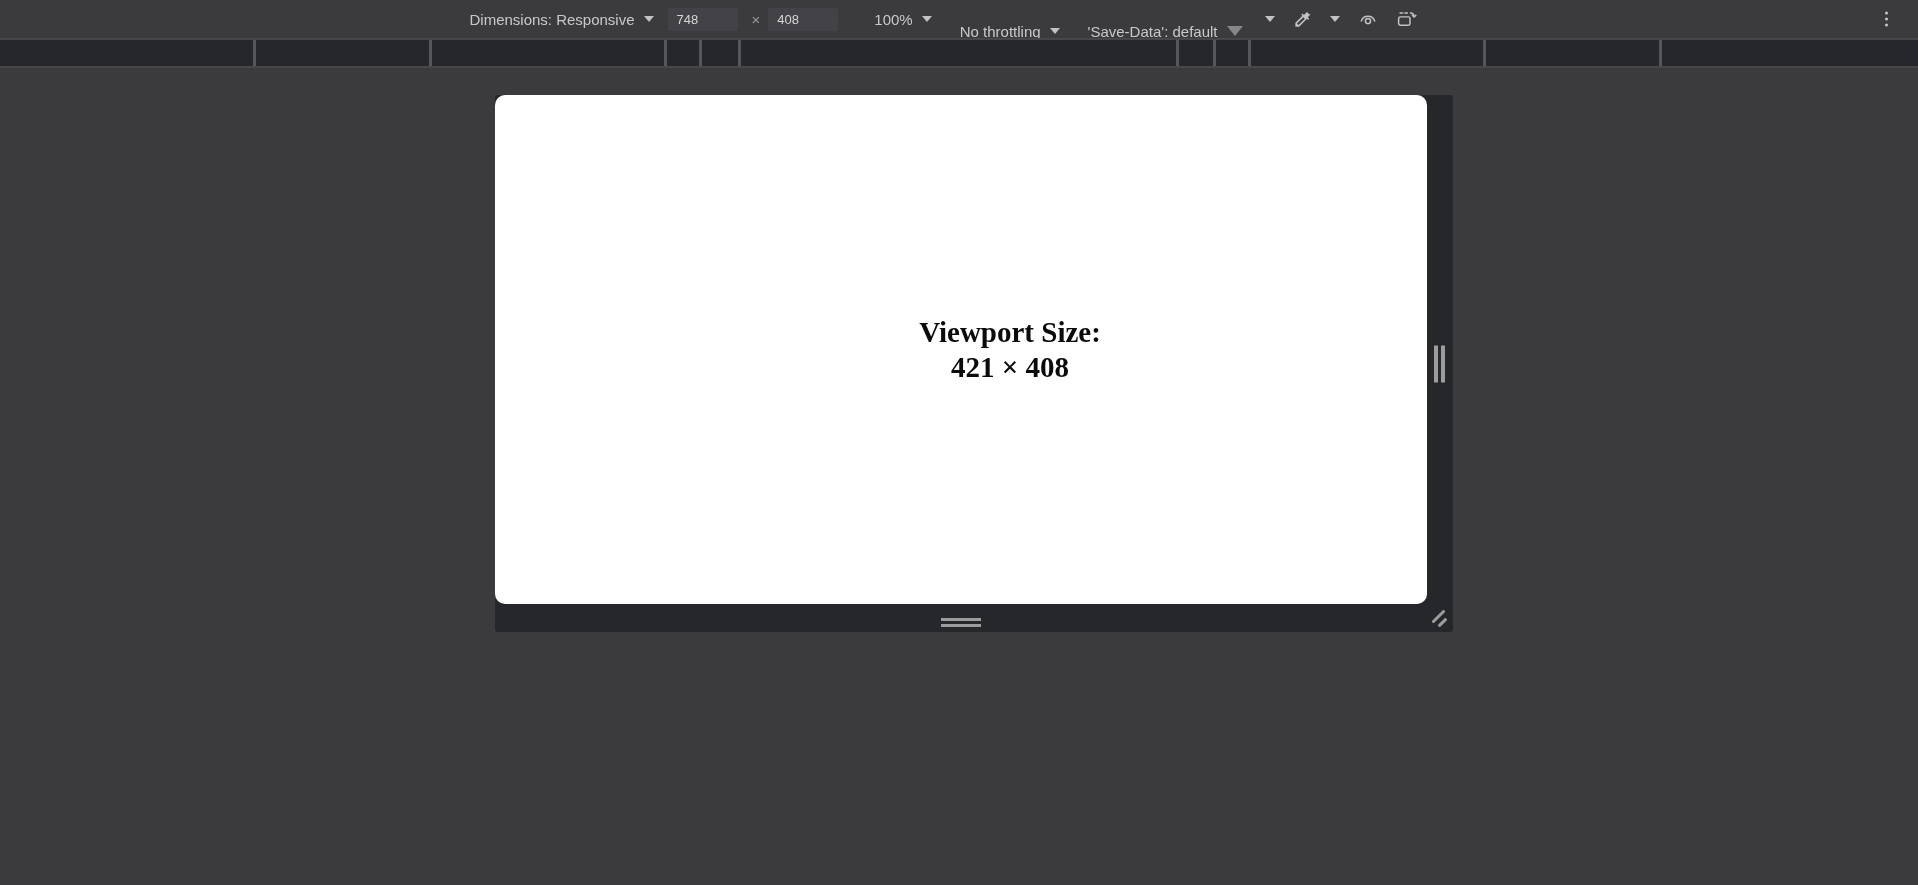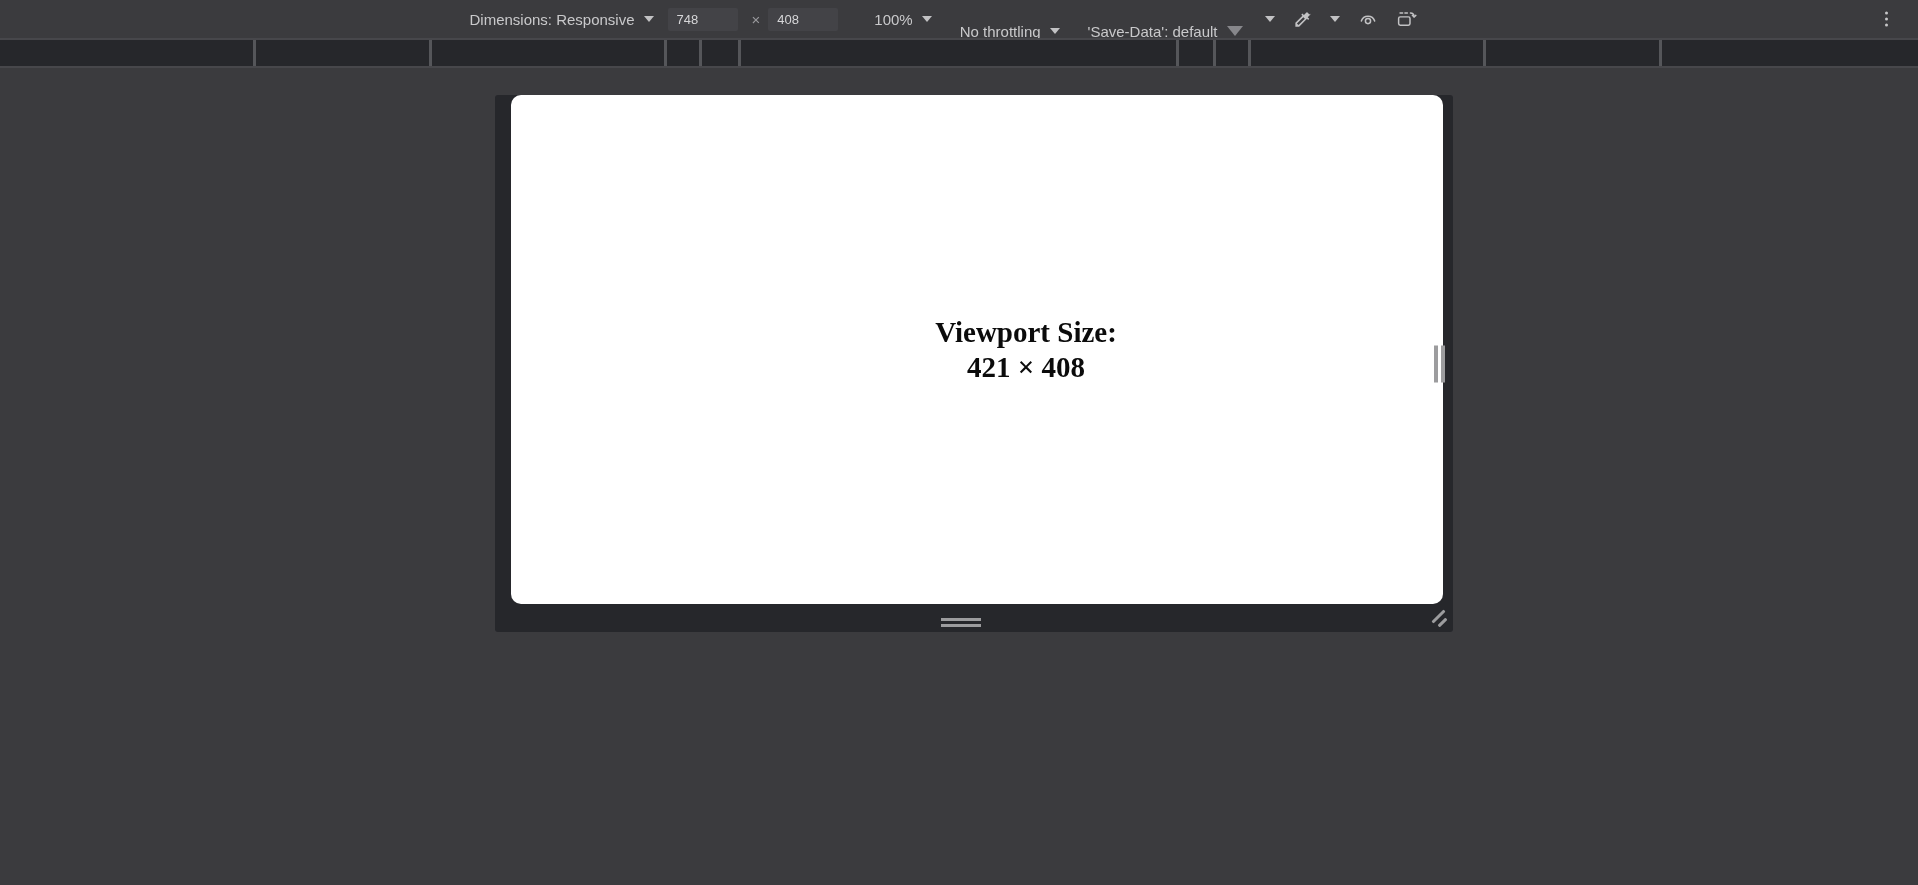--- a/index.html
+++ b/index.html
@@ -50,21 +50,21 @@
     position:absolute;top:0;bottom:0;background:#26272b;box-sizing:border-box;cursor:pointer;
   }
   .mq-seg.hd{border-right:3px solid #55565a;}
   
   .canvas{position:relative;height:817px;background:#3b3b3e;}
   .shell{
     position:absolute;left:495px;top:27px;width:958px;height:537px;
     background:#26272b;border-radius:3px;
   }
   .page{
-    position:absolute;left:16px;top:0;width:932px;height:509px;background:#ffffff;
+    position:absolute;left:0;top:0;width:932px;height:509px;background:#ffffff;
     border-radius:10px;display:flex;align-items:center;justify-content:center;
   }
   .page-text{
     transform:translateX(49px);text-align:center;
     font-family:"Liberation Serif", serif;font-weight:700;
     font-size:29px;line-height:35px;color:#0b0b0b;
   }
   .handle-right{
     position:absolute;left:939px;top:50%;transform:translateY(-50%);
     display:flex;gap:3px;cursor:ew-resize;

